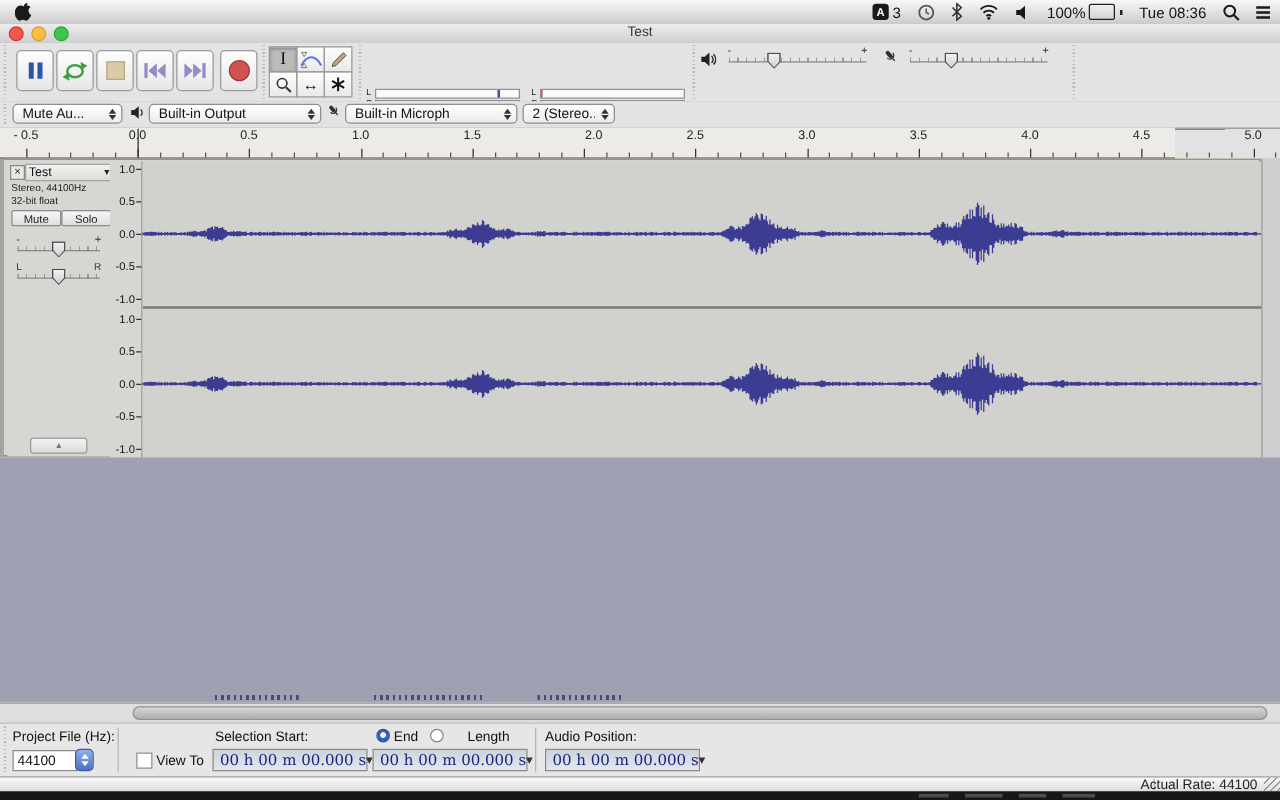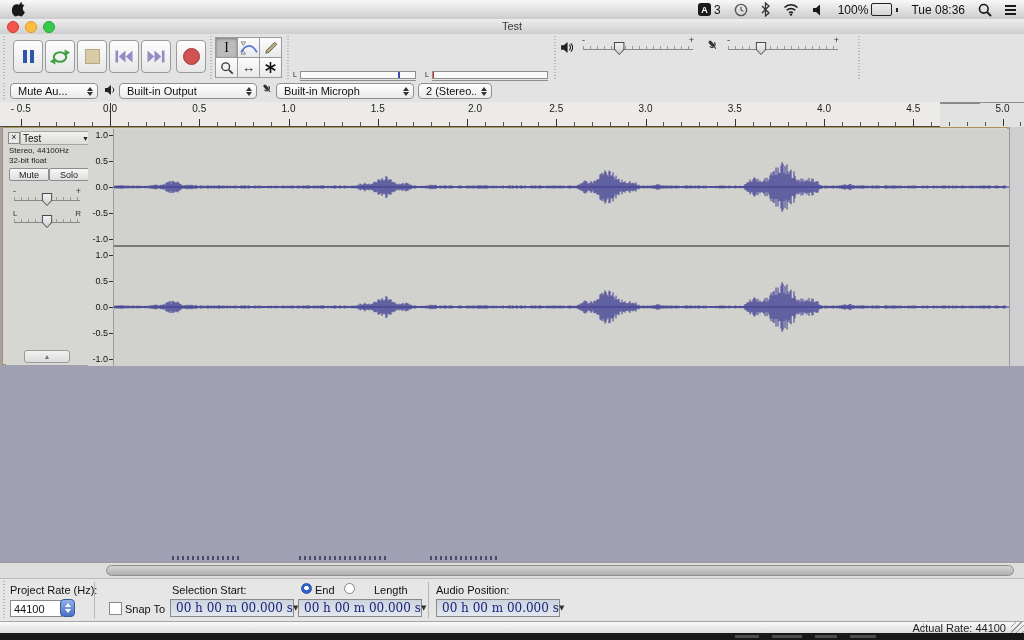--- a/index.html
+++ b/index.html
@@ -661,31 +661,31 @@
         <div class="tip" style="left: 429.515px; width: 69.615px;"></div>
       </div>
   </div>
 
   <div id="hscroll" class="ab">
     <div id="hthumb"></div>
   </div>
 
   <div id="selbar" class="ab">
     <span class="grip" style="left:1px"></span>
-    <span class="slabel" style="left:10px">Project Rate (Hz):</span>
+    <span class="slabel" style="left:10px">Project File (Hz):</span>
     <div id="rateinput">
       <span>44100</span>
     </div>
     <div id="stepper">
         <i class="u"></i>
         <i class="d"></i>
       </div>
     <span class="vdiv" style="left:94px"></span>
     <span class="cbox"></span>
-    <span class="slabel" style="left:125px;top:24px">Snap To</span>
+    <span class="slabel" style="left:125px;top:24px">View To</span>
     <span class="slabel" style="left:172px">Selection Start:</span>
     <span class="radio on" style="left:301px"></span>
     <span class="slabel" style="left:315px">End</span>
     <span class="radio" style="left:344px"></span>
     <span class="slabel" style="left:374px">Length</span>
     <span class="slabel" style="left:436px">Audio Position:</span>
     <div class="timefield" style="left:170px">
       <span>00 h 00 m 00.000 s</span>
       <span class="arr">▼</span>
     </div>

